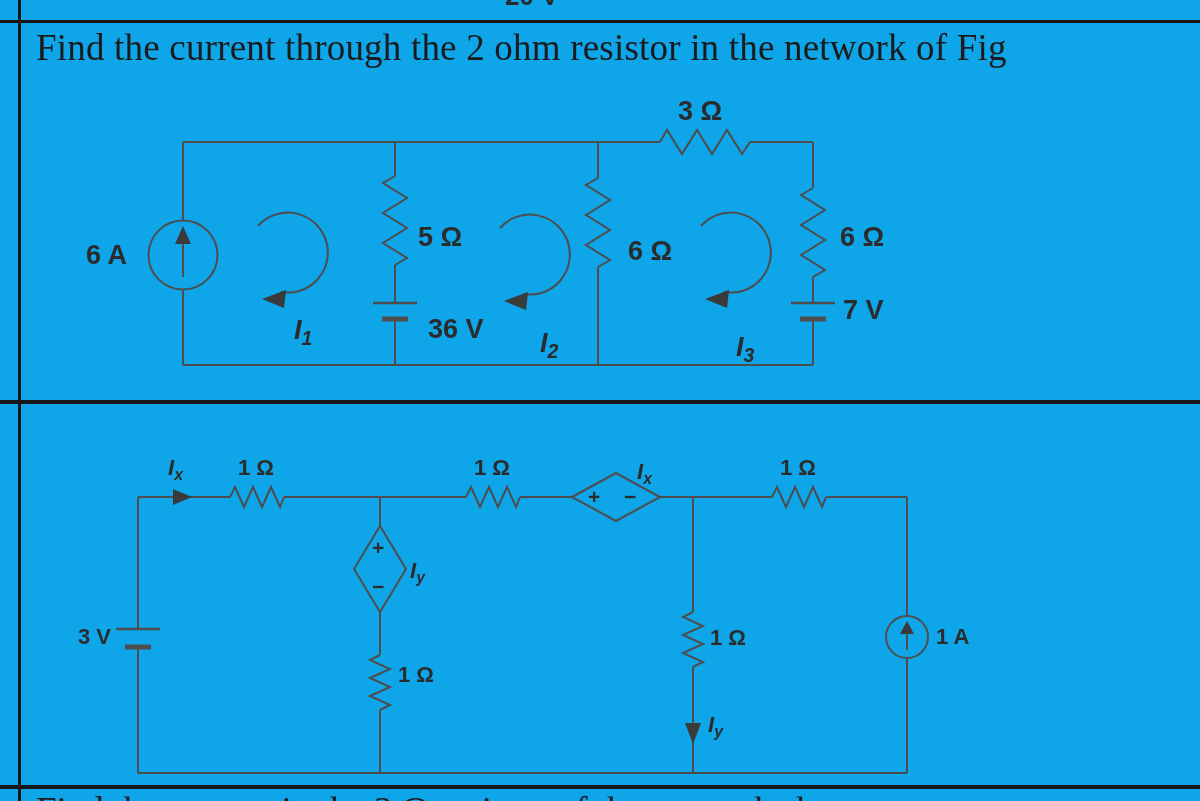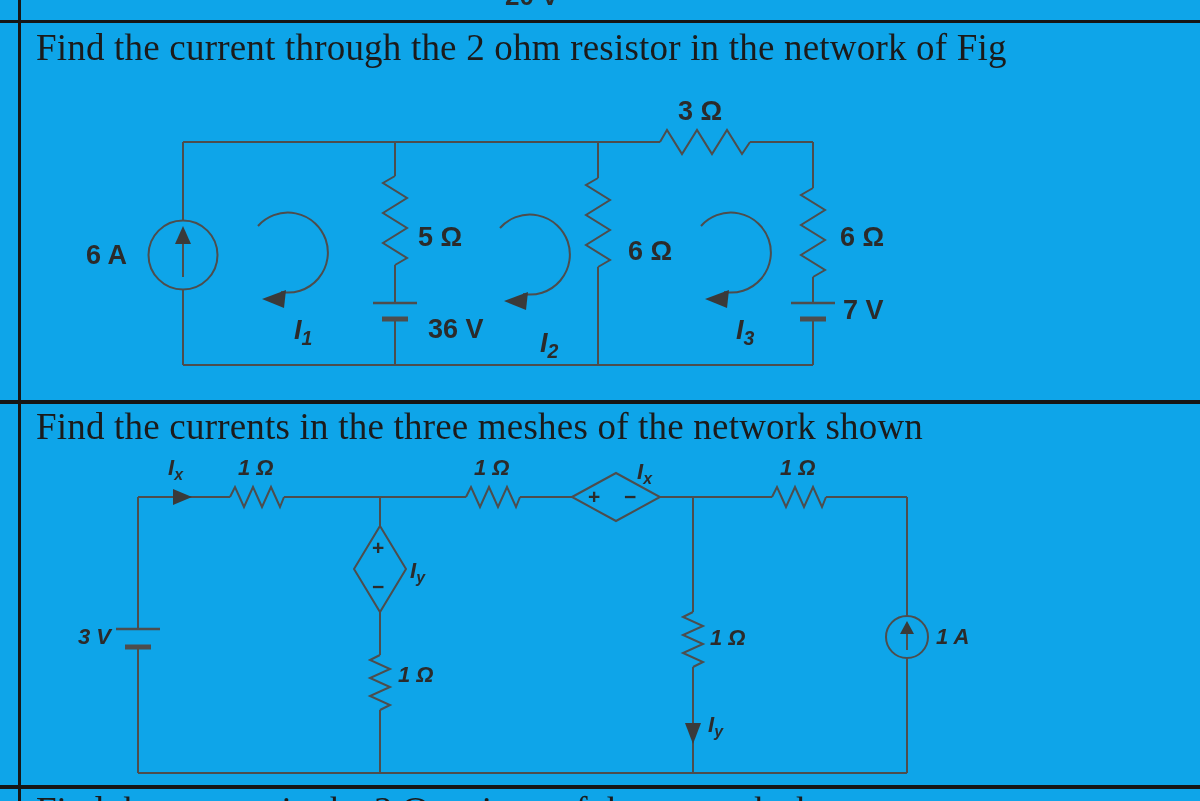--- a/index.html
+++ b/index.html
@@ -4,21 +4,21 @@
 <style>
   html,body{margin:0;padding:0;background:#fff;}
   #page{position:relative;width:1200px;height:801px;background:#0ea5e9;overflow:hidden;
         font-family:"Liberation Serif",serif;color:#1b1b1b;}
   .hline{position:absolute;left:0;width:1200px;background:#161616;}
   .vline{position:absolute;top:0;height:801px;background:#161616;}
   .title{position:absolute;font-family:"Liberation Serif",serif;font-size:37px;color:#1b1b1b;white-space:nowrap;letter-spacing:0.2px;}
   svg.circ{position:absolute;left:0;top:0;}
   .lbl{position:absolute;font-family:"Liberation Sans",sans-serif;font-weight:700;color:#2b2b2b;white-space:nowrap;}
   .lbl-lg{font-size:27px;}
-  .lbl-sm{font-size:22px;font-style:italic;}
+  .lbl-sm{font-size:22px;}
   .ilabel{font-style:italic;}
   .ilabel sub{font-size:0.72em;line-height:0;}
   .sign{position:absolute;font-family:"Liberation Sans",sans-serif;font-weight:700;font-size:21px;color:#2b2b2b;line-height:1;}
   .frag{position:absolute;overflow:hidden;}
   .frag > span{position:absolute;left:0;white-space:nowrap;}
   .frag-top-inner{top:-19px;font-family:"Liberation Sans",sans-serif;font-weight:700;font-size:26px;color:#2b2b2b;}
   .frag-bottom-inner{top:-2px;font-family:"Liberation Serif",serif;font-size:37px;color:#1b1b1b;}
 </style>
 </head>
 <body>
@@ -29,21 +29,20 @@
   <div class="hline" style="top:20px;height:3px;"></div>
   <div class="hline" style="top:400px;height:4px;"></div>
   <div class="hline" style="top:785px;height:4px;"></div>
 
   <div class="frag" style="left:505px;top:0;width:120px;height:9px;">
     <span class="frag-top-inner">20 V</span>
   </div>
 
   <div class="title" style="left:36px;top:26px;">Find the current through the 2 ohm  resistor in the network of Fig</div>
 
-  <div class="title" style="left:36px;top:405px;">Find the currents in the three meshes of the network shown</div>
 
   <div class="frag" style="left:36px;top:791px;width:1050px;height:10px;">
     <span class="frag-bottom-inner">Find the current in the 3 Ω resistor of the network shown</span>
   </div>
 
   <svg class="circ" width="1200" height="801" viewBox="0 0 1200 801" stroke="#4d4d4d" stroke-width="2" fill="none">
 
     <g>
 
       <path d="M183 142 H660"></path>
@@ -125,21 +124,21 @@
 
   <span class="lbl lbl-lg" style="left:86px;top:240px;">6 A</span>
   <span class="lbl lbl-lg" style="left:418px;top:222px;">5 Ω</span>
   <span class="lbl lbl-lg" style="left:678px;top:96px;">3 Ω</span>
   <span class="lbl lbl-lg" style="left:628px;top:236px;">6 Ω</span>
   <span class="lbl lbl-lg" style="left:840px;top:222px;">6 Ω</span>
   <span class="lbl lbl-lg" style="left:428px;top:314px;">36 V</span>
   <span class="lbl lbl-lg" style="left:843px;top:295px;">7 V</span>
   <span class="lbl lbl-lg ilabel" style="left:294px;top:315px;"><i>I</i><sub>1</sub></span>
   <span class="lbl lbl-lg ilabel" style="left:540px;top:315px;margin-top:13px;"><i>I</i><sub>2</sub></span>
-  <span class="lbl lbl-lg ilabel" style="left:736px;top:315px;"><i>I</i><sub>3</sub></span>
+  <span class="lbl lbl-lg ilabel" style="left:736px;top:332px;"><i>I</i><sub>3</sub></span>
 
   <span class="lbl lbl-sm ilabel" style="left:168px;top:455px;"><i>I</i><sub>x</sub></span>
   <span class="lbl lbl-sm" style="left:238px;top:455px;">1 Ω</span>
   <span class="lbl lbl-sm" style="left:474px;top:455px;">1 Ω</span>
   <span class="lbl lbl-sm ilabel" style="left:637px;top:459px;"><i>I</i><sub>x</sub></span>
   <span class="lbl lbl-sm" style="left:780px;top:455px;">1 Ω</span>
   <span class="lbl lbl-sm" style="left:78px;top:624px;">3 V</span>
   <span class="lbl lbl-sm ilabel" style="left:410px;top:558px;"><i>I</i><sub>y</sub></span>
   <span class="lbl lbl-sm" style="left:398px;top:662px;">1 Ω</span>
   <span class="lbl lbl-sm" style="left:710px;top:625px;">1 Ω</span>

